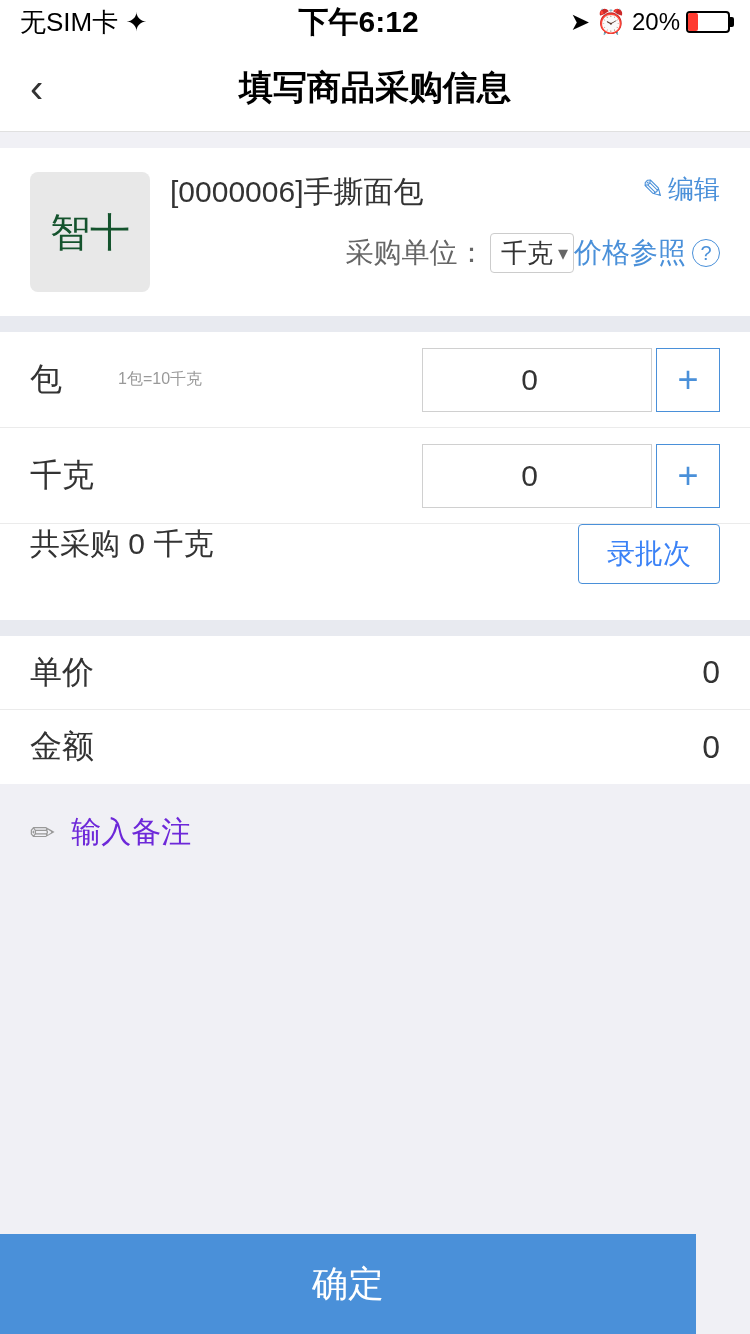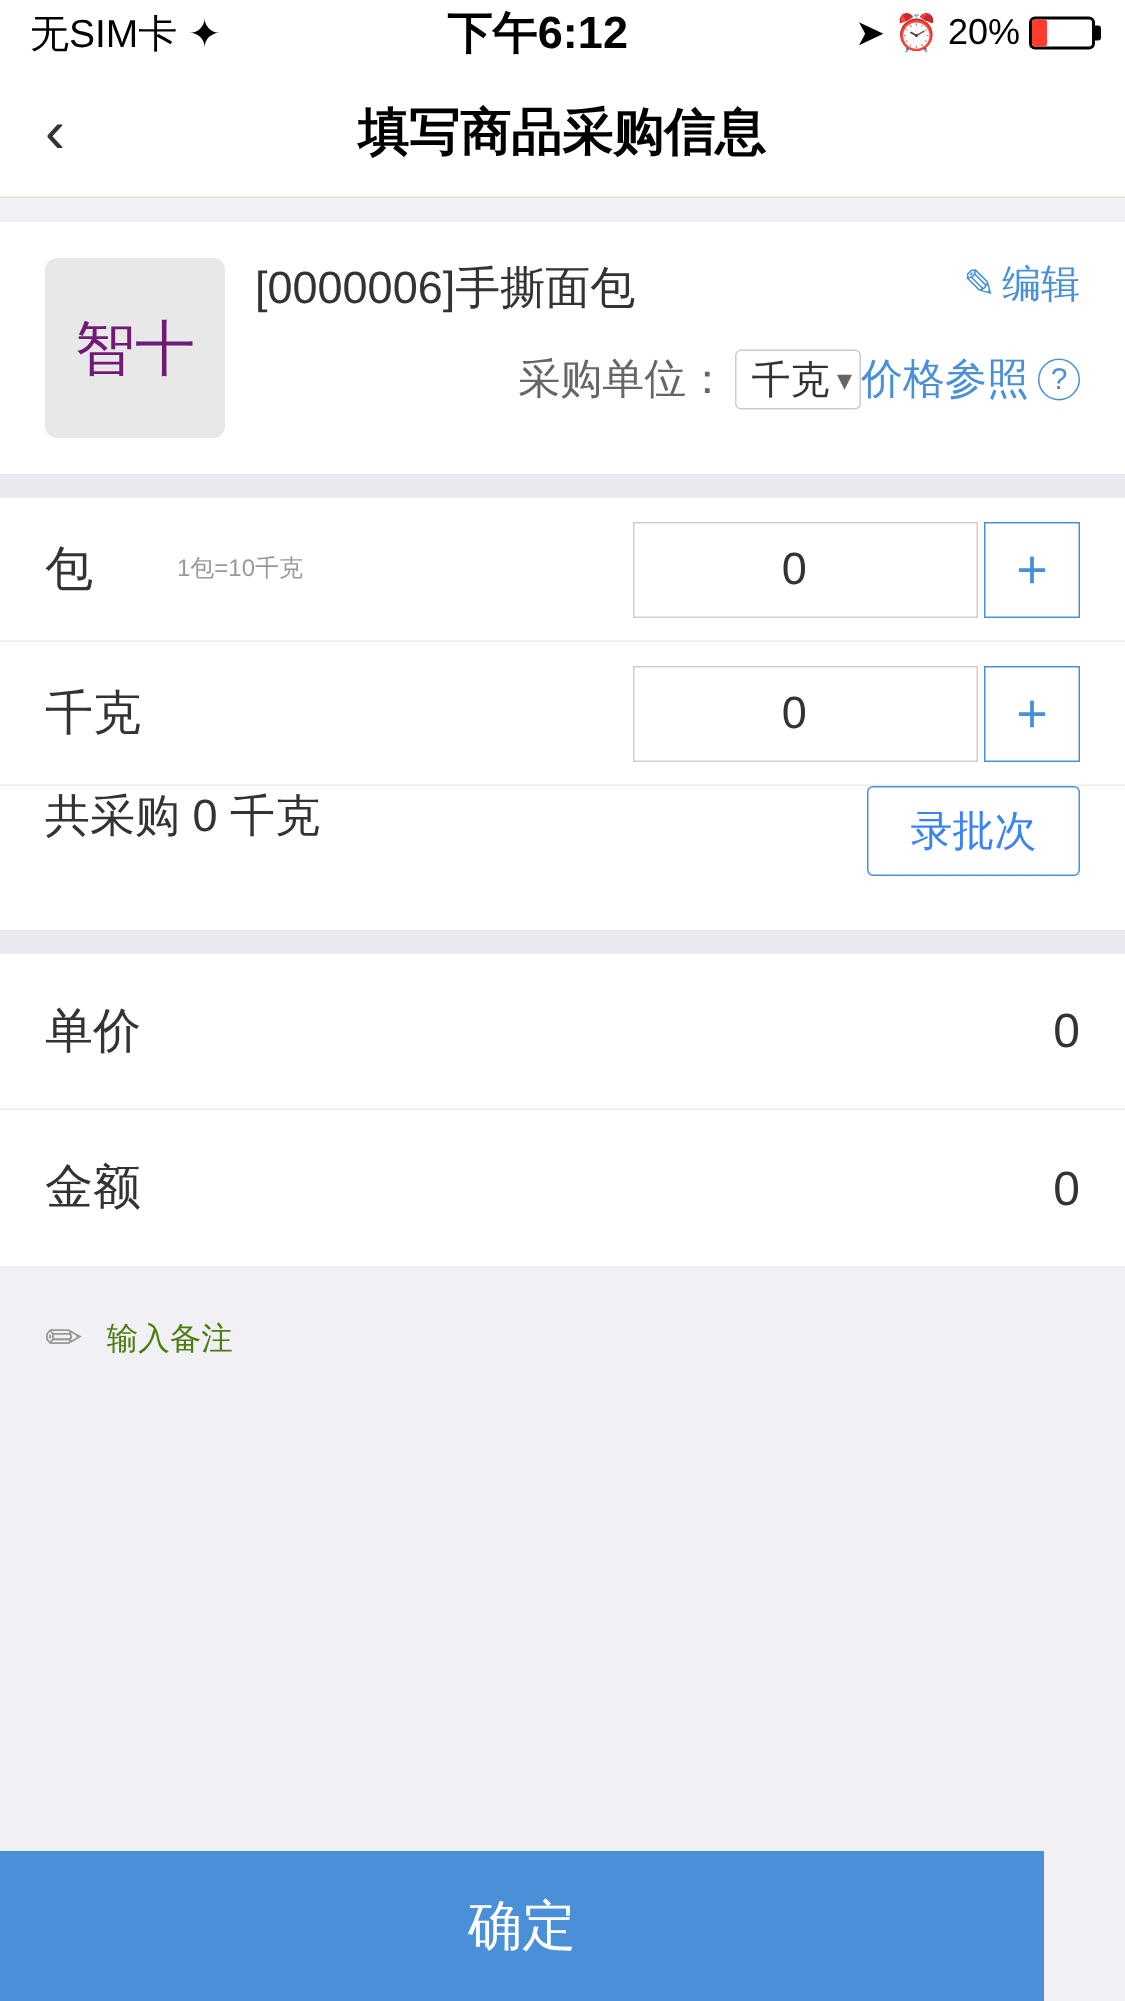--- a/index.html
+++ b/index.html
@@ -90,21 +90,21 @@
       height: 120px;
       background: #e8e8e8;
       border-radius: 8px;
       display: flex;
       align-items: center;
       justify-content: center;
       flex-shrink: 0;
     }
     .product-image-logo {
       font-size: 40px;
-      color: #701a75;
+      color: #14532d;
     }
     .product-info {
       flex: 1;
     }
     .product-header {
       display: flex;
       justify-content: space-between;
       align-items: flex-start;
       margin-bottom: 20px;
     }
@@ -247,21 +247,21 @@
     
     .price-section {
       background: #fff;
       margin-top: 0;
     }
     .price-row {
       display: flex;
       align-items: center;
       justify-content: space-between;
       padding: 0 30px;
-      height: 104px;
+      height: 74px;
       border-bottom: 1px solid #ebebeb;
     }
     .price-row-label {
       font-size: 32px;
       color: #333;
     }
     .price-row-value {
       font-size: 32px;
       color: #333;
     }
@@ -273,22 +273,22 @@
       display: flex;
       align-items: center;
       gap: 16px;
       min-height: 96px;
     }
     .notes-icon {
       font-size: 30px;
       color: #999;
     }
     .notes-placeholder {
-      font-size: 21px;
-      color: #4d7c0f;
+      font-size: 30px;
+      color: #6d28d9;
     }
 
     
     .content-spacer {
       background: #f0f0f5;
       flex: 1;
       min-height: 300px;
     }
 
     

